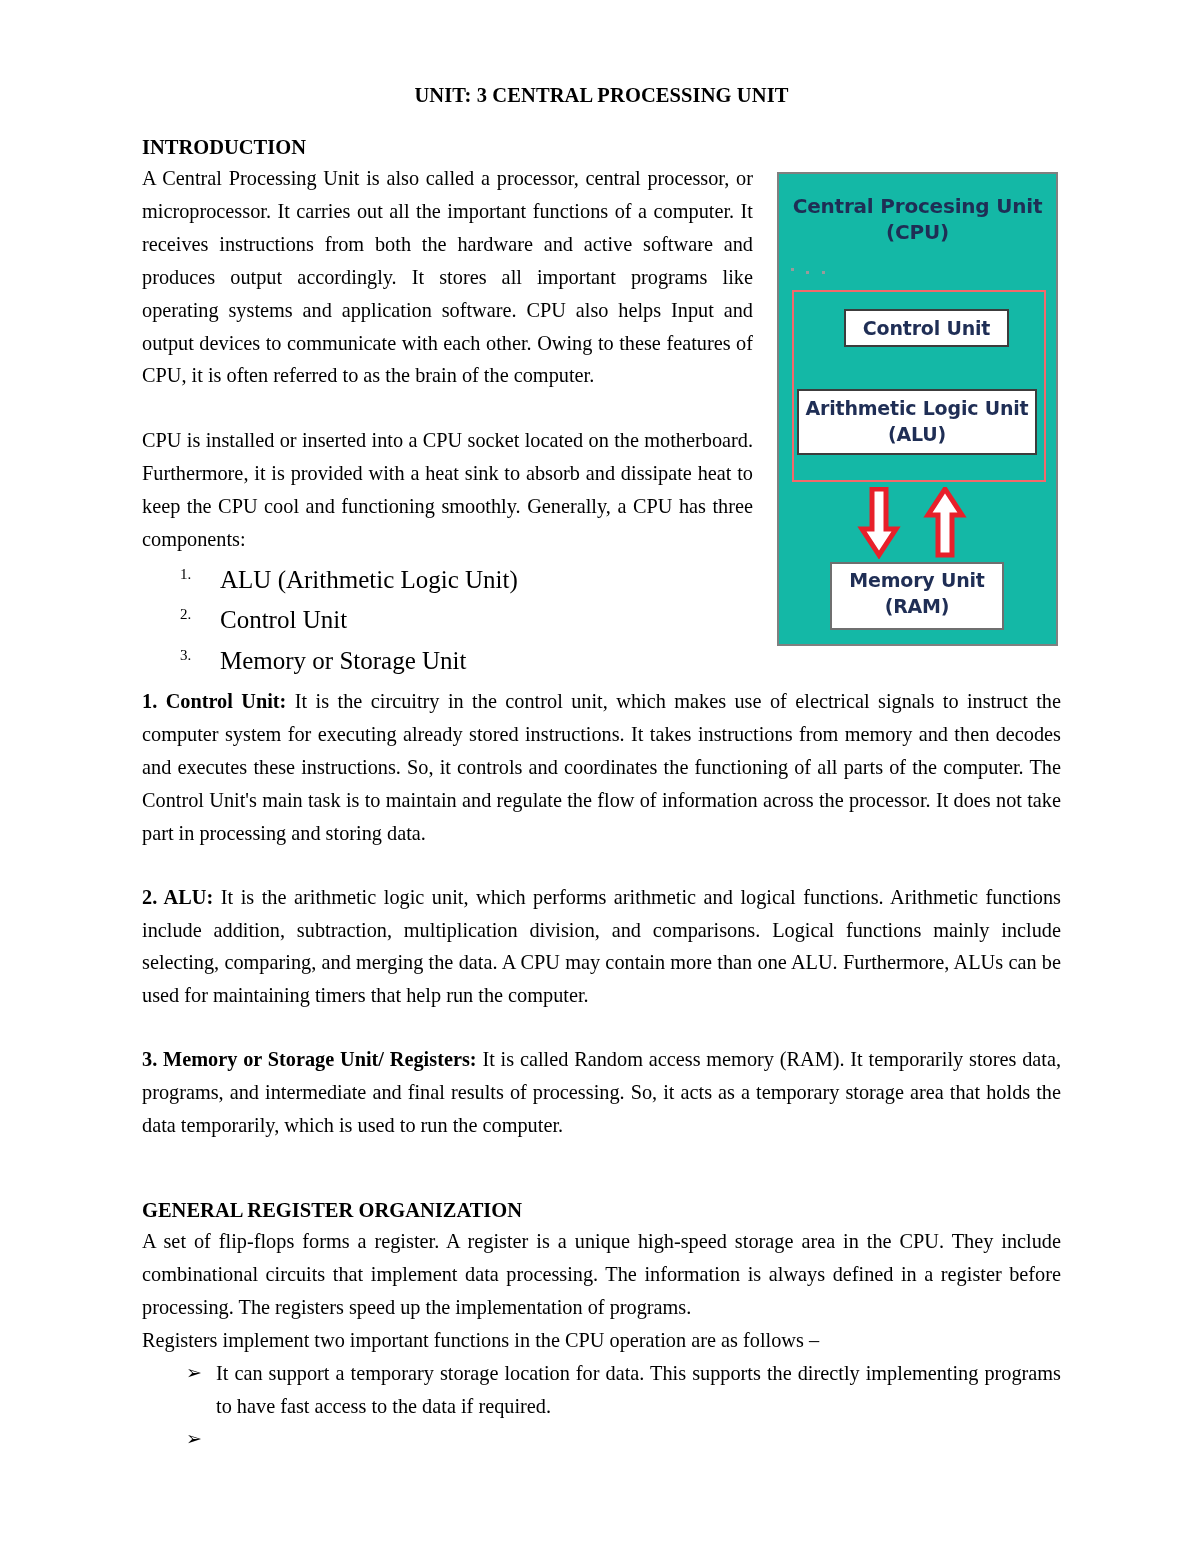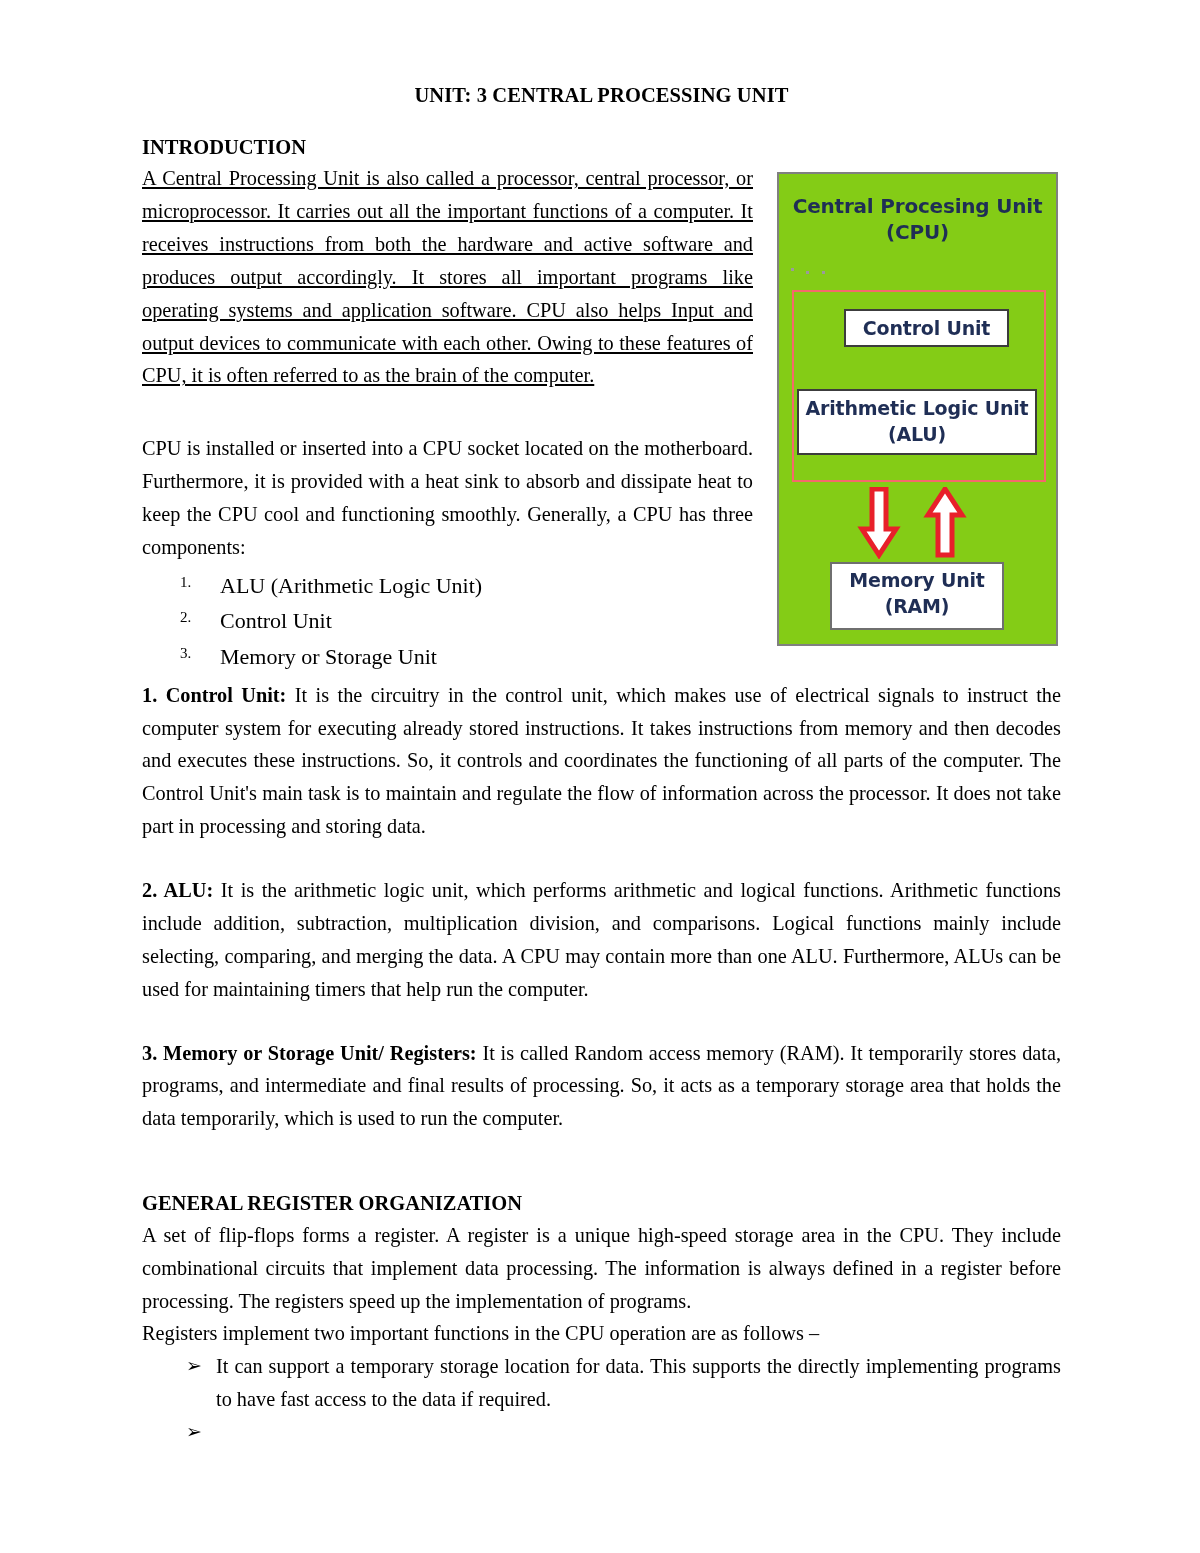--- a/index.html
+++ b/index.html
@@ -52,41 +52,41 @@
   }
 
   
   p.body {
     font-size: 20.3px;
     line-height: 1.62;
     text-align: justify;
     margin: 0 0 0 0;
     hyphens: none;
   }
-  p.gap-after { margin-bottom: 40px; text-decoration: underline; }
+  p.gap-after { margin-bottom: 32px; }
   p.gap-small { margin-bottom: 4px; }
 
   .b { font-weight: bold; }
 
   
   .intro-wrap {
     width: 611px;
   }
 
   
   ol.comp-list {
     margin: 2px 0 0 0;
     padding-left: 38px;
     list-style: none;
     counter-reset: compitem;
     width: 611px;
   }
   ol.comp-list li {
     counter-increment: compitem;
-    font-size: 22px;
+    font-size: 25px;
     line-height: 1.62;
     position: relative;
     padding-left: 40px;
   }
   ol.comp-list li::before {
     content: counter(compitem) ".";
     position: absolute;
     left: 0;
     top: 2px;
     font-size: 15px;
@@ -115,21 +115,21 @@
   }
 
   
   .cpu-figure {
     position: absolute;
     left: 777px;
     top: 172px;
     width: 281px;
     height: 474px;
     border: 2px solid #808080;
-    background: #84cc16;
+    background: #14b8a6;
     box-sizing: border-box;
     font-family: "DejaVu Sans", sans-serif;
   }
   .cpu-figure-title {
     text-align: center;
     font-weight: bold;
     font-size: 20px;
     color: #1f2e55;
     line-height: 1.28;
     margin-top: 20px;

